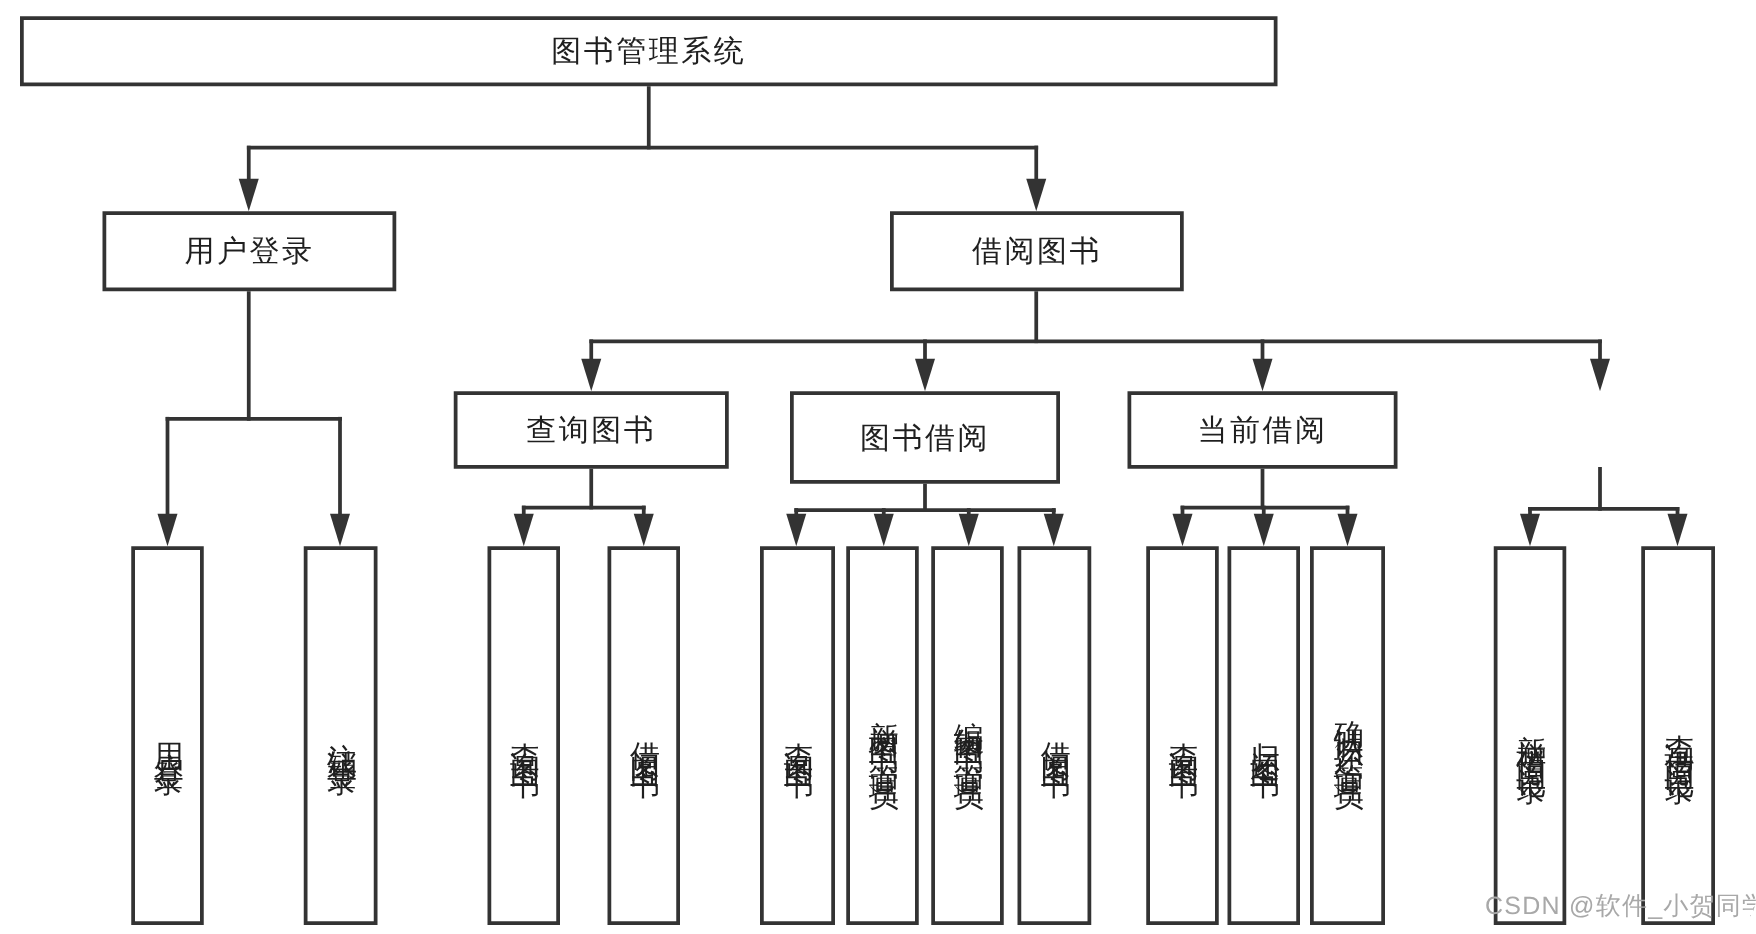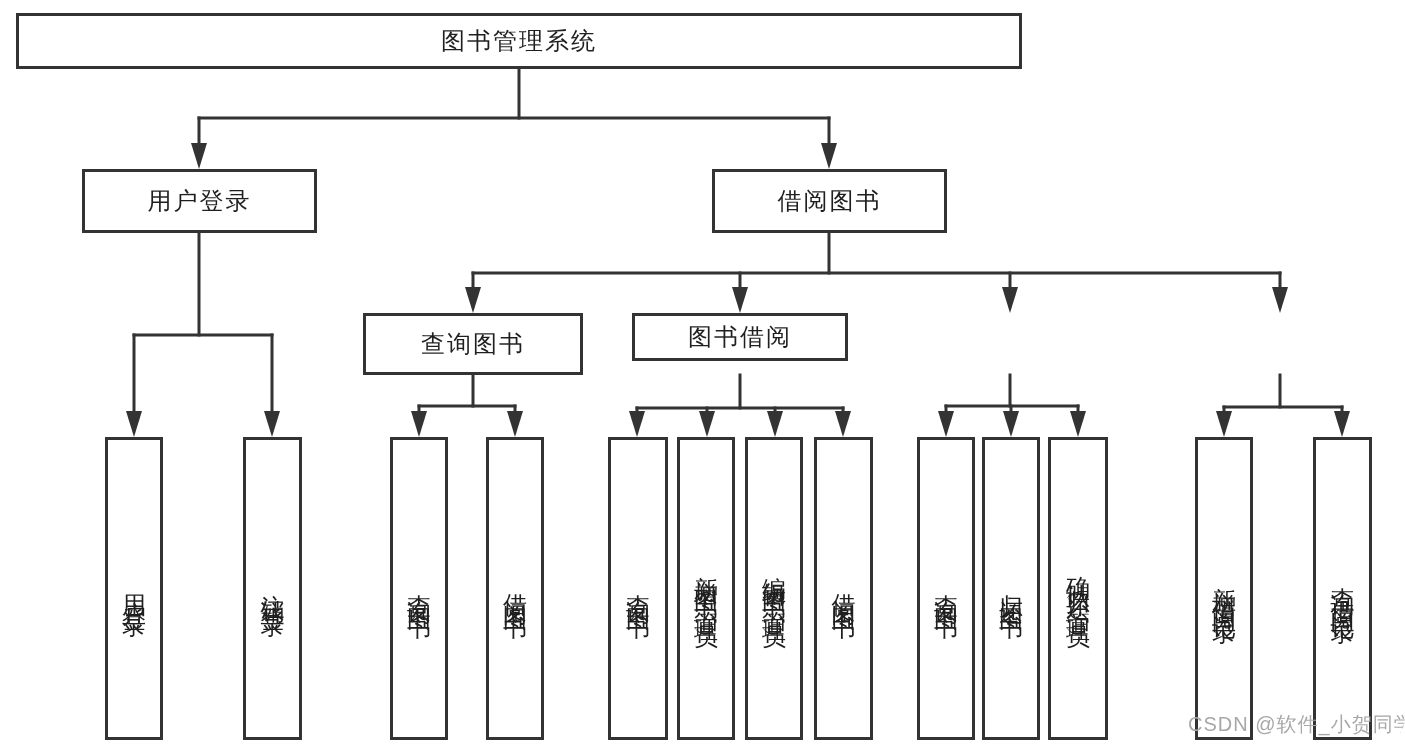--- a/index.html
+++ b/index.html
@@ -113,22 +113,25 @@
   <div class="box h" style="left:82px;top:169px;width:235px;height:64px">
     <span>用户登录</span>
   </div>
   <div class="box h" style="left:712px;top:169px;width:235px;height:64px">
     <span>借阅图书</span>
   </div>
 
   <div class="box h" style="left:363px;top:313px;width:220px;height:62px">
     <span>查询图书</span>
   </div>
-  <div class="box h" style="left:632px;top:313px;width:216px;height:48px">
+  <div class="box h" style="left:632px;top:313px;width:216px;height:74px">
     <span>图书借阅</span>
+  </div>
+  <div class="box h" style="left:902px;top:313px;width:216px;height:62px">
+    <span>当前借阅</span>
   </div>
 
   <div class="box v" style="left:105px;top:437px;width:58px;height:303px">
     <span>用户登录</span>
   </div>
   <div class="box v" style="left:243px;top:437px;width:59px;height:303px">
     <span>注销登录</span>
   </div>
 
   <div class="box v" style="left:390px;top:437px;width:58px;height:303px">

